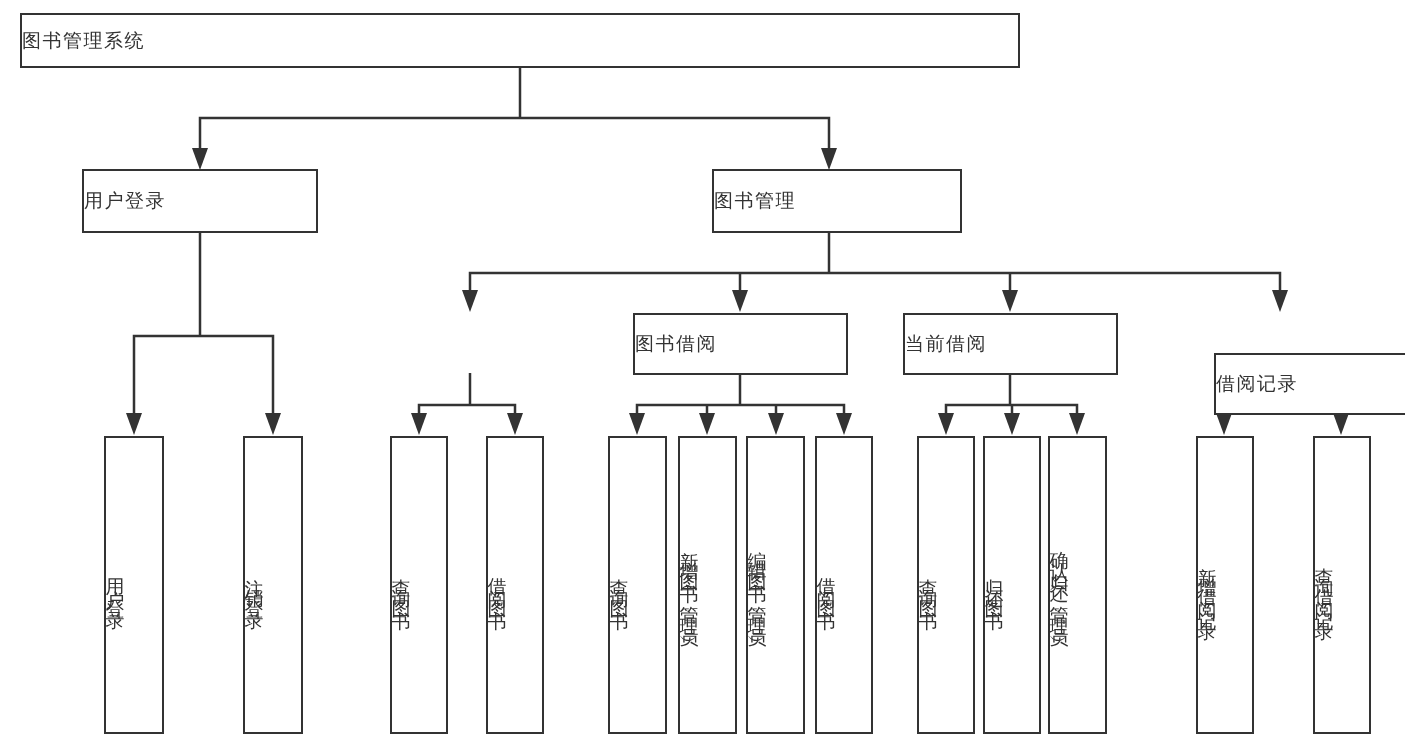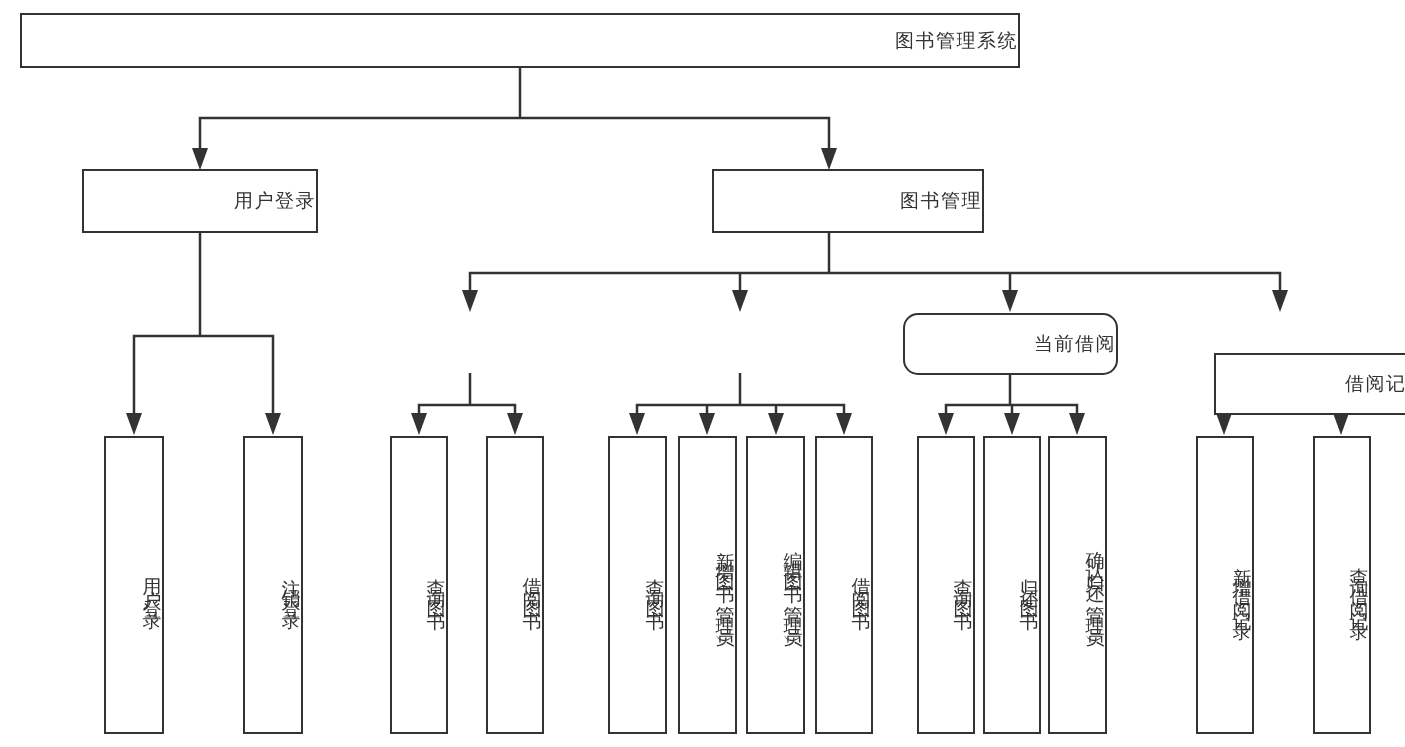--- a/index.html
+++ b/index.html
@@ -4,23 +4,22 @@
 <style>
   html,body{margin:0;padding:0;background:#ffffff;}
   .stage{
     position:relative;width:1405px;height:747px;background:#ffffff;
     font-family:"DejaVu Sans","Liberation Sans",sans-serif;overflow:hidden;
   }
   .wires{position:absolute;left:0;top:0;}
   .node{
     position:absolute;box-sizing:border-box;
     border:2.5px solid #333333;background:#ffffff;
-    display:flex;align-items:center;justify-content:flex-end;
+    display:flex;align-items:center;justify-content:flex-start;
     color:#333333;
-    padding-left:48px;
   }
   .h-node{font-size:19px;letter-spacing:1.5px;white-space:nowrap;}
   .leaf .label{
     writing-mode:vertical-rl;text-orientation:mixed;
     font-size:19px;line-height:1;letter-spacing:11px;
   }
   .watermark{
     position:absolute;right:10px;bottom:5px;
     font-size:21px;letter-spacing:1px;color:#b3b3b3;
     white-space:nowrap;
@@ -83,25 +82,28 @@
     </g>
   </svg>
 
   <div class="node h-node" style="left:20px;top:13px;width:1000px;height:55px;">
     <span>图书管理系统</span>
   </div>
 
   <div class="node h-node" style="left:82px;top:169px;width:236px;height:64px;">
     <span>用户登录</span>
   </div>
-  <div class="node h-node" style="left:712px;top:169px;width:272px;height:64px;">
+  <div class="node h-node" style="left:712px;top:169px;width:250px;height:64px;">
     <span>图书管理</span>
   </div>
 
-  <div class="node h-node" style="left:903px;top:313px;width:215px;height:62px;border-radius:15px;">
+  <div class="node h-node" style="left:633px;top:313px;width:215px;height:62px;">
+    <span>图书借阅</span>
+  </div>
+  <div class="node h-node" style="left:903px;top:313px;width:215px;height:62px;">
     <span>当前借阅</span>
   </div>
   <div class="node h-node" style="left:1214px;top:313px;width:215px;height:62px;margin-top:40px;">
     <span>借阅记录</span>
   </div>
 
   <div class="node leaf" style="left:104px;top:436px;width:60px;height:298px;">
     <span class="label">用户登录</span>
   </div>
   <div class="node leaf" style="left:243px;top:436px;width:60px;height:298px;">

